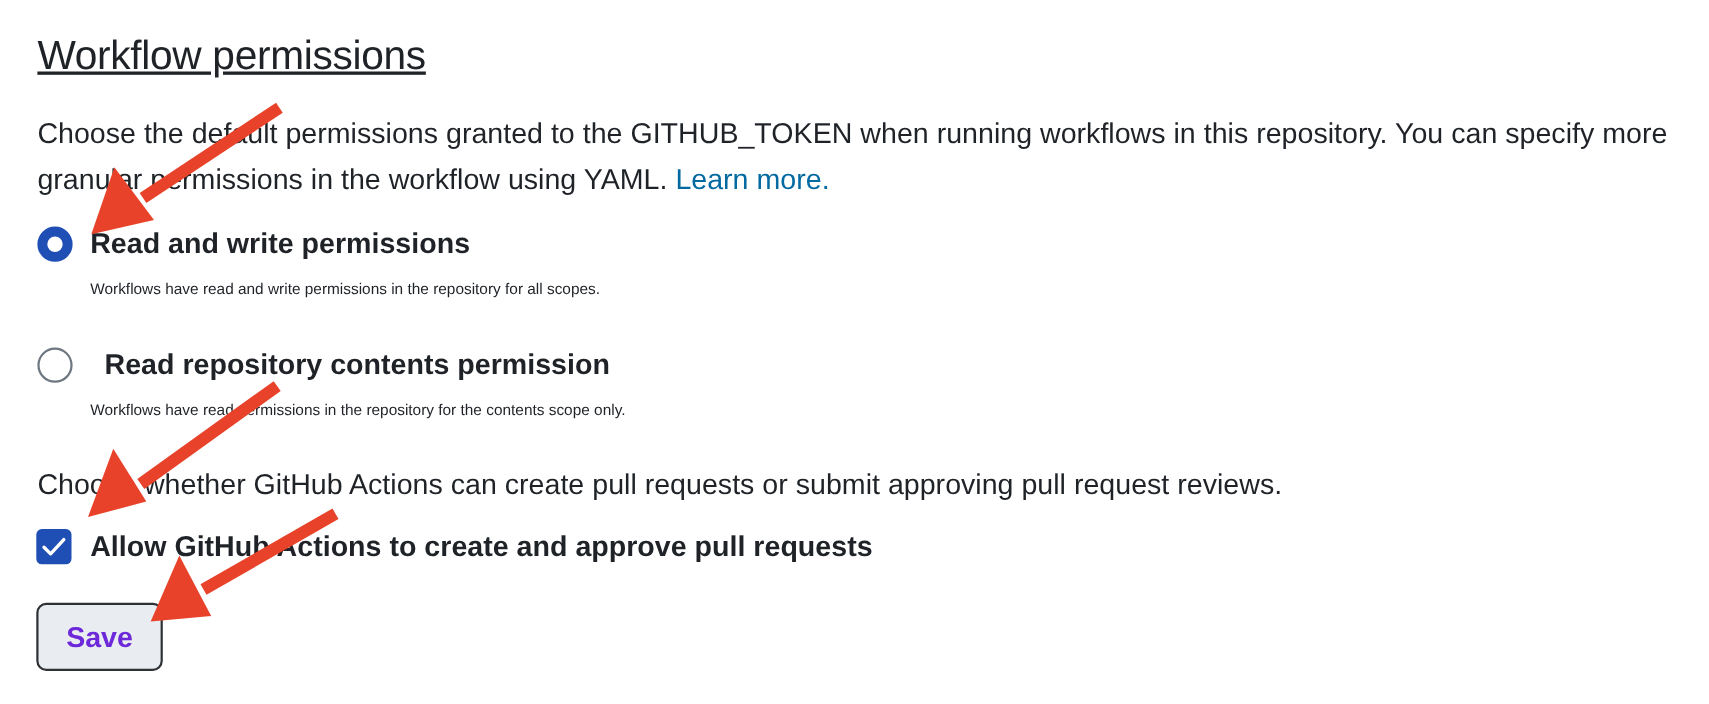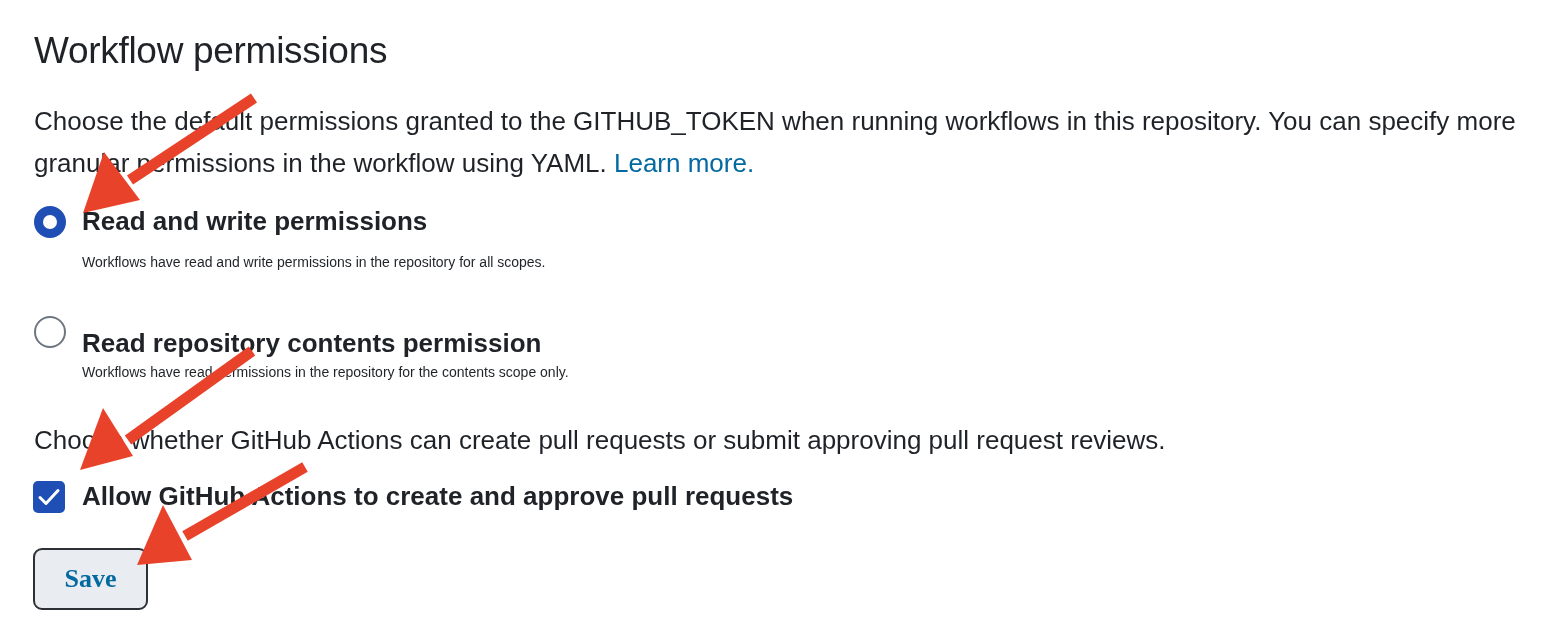--- a/index.html
+++ b/index.html
@@ -1,50 +1,50 @@
 <!DOCTYPE html>
 <html><head>
 <meta charset="utf-8">
 <style>
   html, body { margin:0; padding:0; background:#ffffff; }
   body { width:1554px; height:640px; position:relative; overflow:hidden;
          font-family:"Liberation Sans", "DejaVu Sans", sans-serif; color:#1f2328; }
-  .title { position:absolute; left:34px; top:30px; font-size:37px; font-weight:400; letter-spacing:-0.3px; }
+  .title { position:absolute; left:34px; top:30px; font-size:37px; font-weight:400; letter-spacing:-0.3px;text-decoration:underline; }
   .desc { position:absolute; left:34px; top:100px; width:1500px; font-size:26px; line-height:42px; }
   .desc a { color:#0369a1; text-decoration:none; }
   .opt { position:absolute; left:34px; }
   .radio { position:absolute; left:0; width:32px; height:32px; border-radius:50%; box-sizing:border-box; }
   .radio.on { border:9px solid #1f4fb5; background:#fff; }
   .radio.off { border:2px solid #6e7781; background:#fff; }
   .opt-label { position:absolute; left:48px; font-size:26px; font-weight:700; white-space:nowrap; }
   .opt-sub { position:absolute; left:48px; font-size:14px; white-space:nowrap; }
   .q { position:absolute; left:34px; top:425px; font-size:26px; white-space:nowrap; }
   .cb { position:absolute; left:33px; top:481px; width:32px; height:32px; border-radius:5px; background:#1f4fb5; }
   .cb-label { position:absolute; left:82px; top:481px; font-size:26px; font-weight:700; white-space:nowrap; }
   .save { position:absolute; left:33px; top:548px; width:115px; height:62px; box-sizing:border-box;
           border:2px solid #2d3035; border-radius:9px; background:#e9ecf0; font-size:26px; font-weight:700;
-          font-family:Liberation Serif, serif; color:#0369a1; cursor:pointer; padding:12px; }
+          font-family:Liberation Sans, sans-serif; color:#6d28d9; cursor:pointer; padding:12px; }
   .arrows { position:absolute; left:0; top:0; pointer-events:none; }
 </style>
 </head>
 <body>
 
 <div class="title">Workflow permissions</div>
 
 <div class="desc"><span>Choose the default permissions granted to the GITHUB_TOKEN when running workflows in this repository. You can specify more granular permissions in the workflow using YAML.</span> <a href="#">Learn more.</a></div>
 
 <div class="opt" style="top:206px;">
   <div class="radio on"></div>
   <div class="opt-label" style="top:0px;text-align:right;">Read and write permissions</div>
   <div class="opt-sub" style="top:48px;">Workflows have read and write permissions in the repository for all scopes.</div>
 </div>
 
 <div class="opt" style="top:316px;">
   <div class="radio off"></div>
-  <div class="opt-label" style="top:12px;">Read repository contents permission</div>
+  <div class="opt-label" style="top:0px;margin-left:13px;">Read repository contents permission</div>
   <div class="opt-sub" style="top:48px;">Workflows have read permissions in the repository for the contents scope only.</div>
 </div>
 
 <div class="q">Choose whether GitHub Actions can create pull requests or submit approving pull request reviews.</div>
 
 <div class="cb">
   <svg width="32" height="32" viewBox="0 0 32 32">
     <path d="M7 16.5 L13 22.5 L25 9.5" fill="none" stroke="#fff" stroke-width="3" stroke-linecap="round" stroke-linejoin="round"></path>
   </svg>
 </div>

